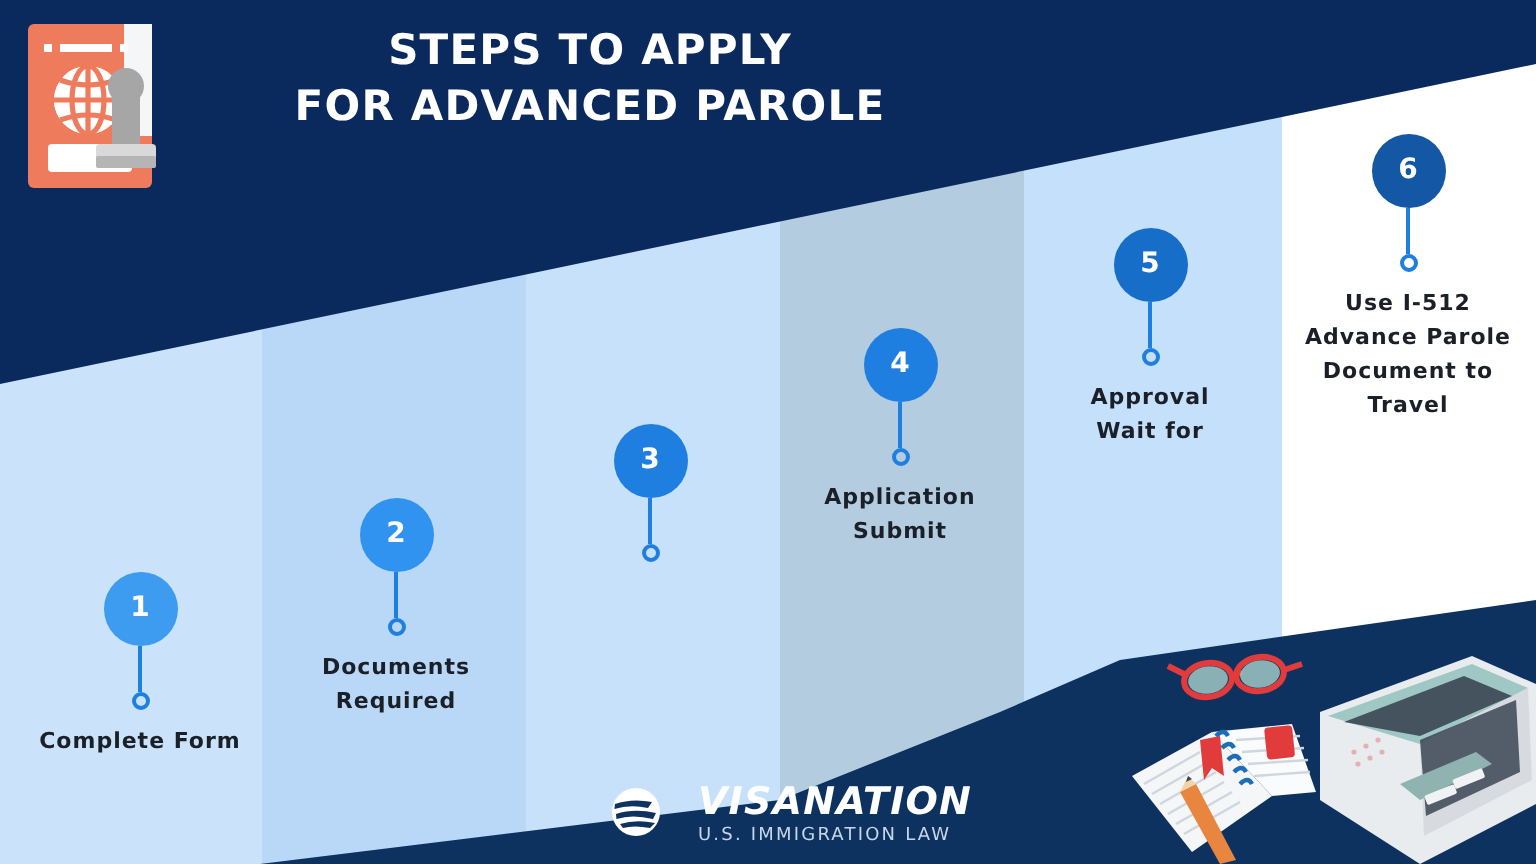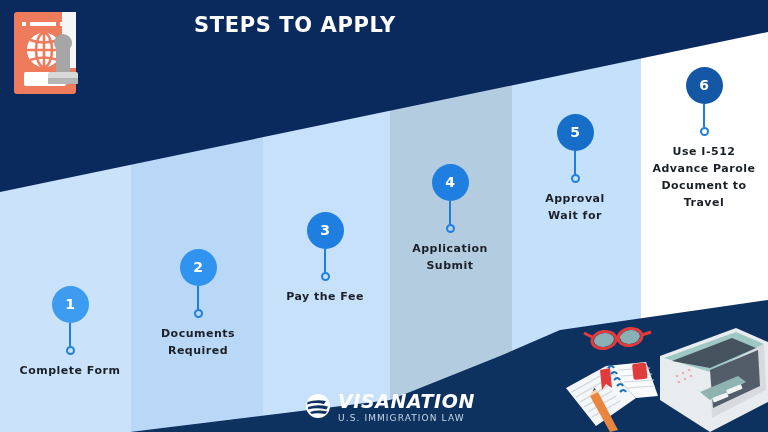--- a/index.html
+++ b/index.html
@@ -100,21 +100,21 @@
     letter-spacing: 0.5px;
   }
   .step-label span { display: block; }
 
   
   .logo {
     position: absolute;
     left: 305px; top: 392px;
     display: flex;
     align-items: center;
-    gap: 7px;
+    gap: 18px;
   }
   .logo-text { line-height: 1; }
   .logo-name {
     color: #ffffff;
     font-size: 19px;
     font-weight: bold;
     font-style: italic;
     letter-spacing: 0.6px;
   }
   .logo-sub {
@@ -169,20 +169,21 @@
       <path d="M44 30 h14 v32 h-14 z" fill="#a6a6a6"></path>
       <circle cx="51" cy="33" r="9" fill="#a6a6a6"></circle>
       <rect x="45" y="40" width="12" height="24" fill="#a6a6a6"></rect>
       <rect x="36" y="62" width="30" height="12" rx="2" fill="#d9d9d9"></rect>
       <rect x="36" y="68" width="30" height="6" rx="1" fill="#b5b5b5"></rect>
     </svg>
   </div>
 
   <div class="title">
     <span class="title-line">STEPS TO APPLY</span>
+    <span class="title-line">FOR ADVANCED PAROLE</span>
   </div>
 
   <div class="footer-wedge"></div>
 
   <div id="steps-host">
       <div class="step" style="left: 0px; top: 286px;">
         <div class="step-circle" style="background: rgb(61, 155, 240);">1</div>
         <div class="step-stem" style="height: 23px; background: rgb(31, 127, 224);"></div>
         <div class="step-dot"></div>
         <div class="step-label">
@@ -195,23 +196,20 @@
         <div class="step-dot"></div>
         <div class="step-label">
           <span>Documents</span>
           <span>Required</span>
         </div>
       </div>
       <div class="step" style="left: 255px; top: 212px;">
         <div class="step-circle" style="background: rgb(31, 127, 224);">3</div>
         <div class="step-stem" style="height: 23px; background: rgb(31, 127, 224);"></div>
         <div class="step-dot"></div>
-        <div class="step-label">
-          <span>Pay the Fee</span>
-        </div>
       </div>
       <div class="step" style="left: 380px; top: 164px;">
         <div class="step-circle" style="background: rgb(31, 127, 224);">4</div>
         <div class="step-stem" style="height: 23px; background: rgb(31, 127, 224);"></div>
         <div class="step-dot"></div>
         <div class="step-label">
           <span>Application</span>
           <span>Submit</span>
         </div>
       </div>

